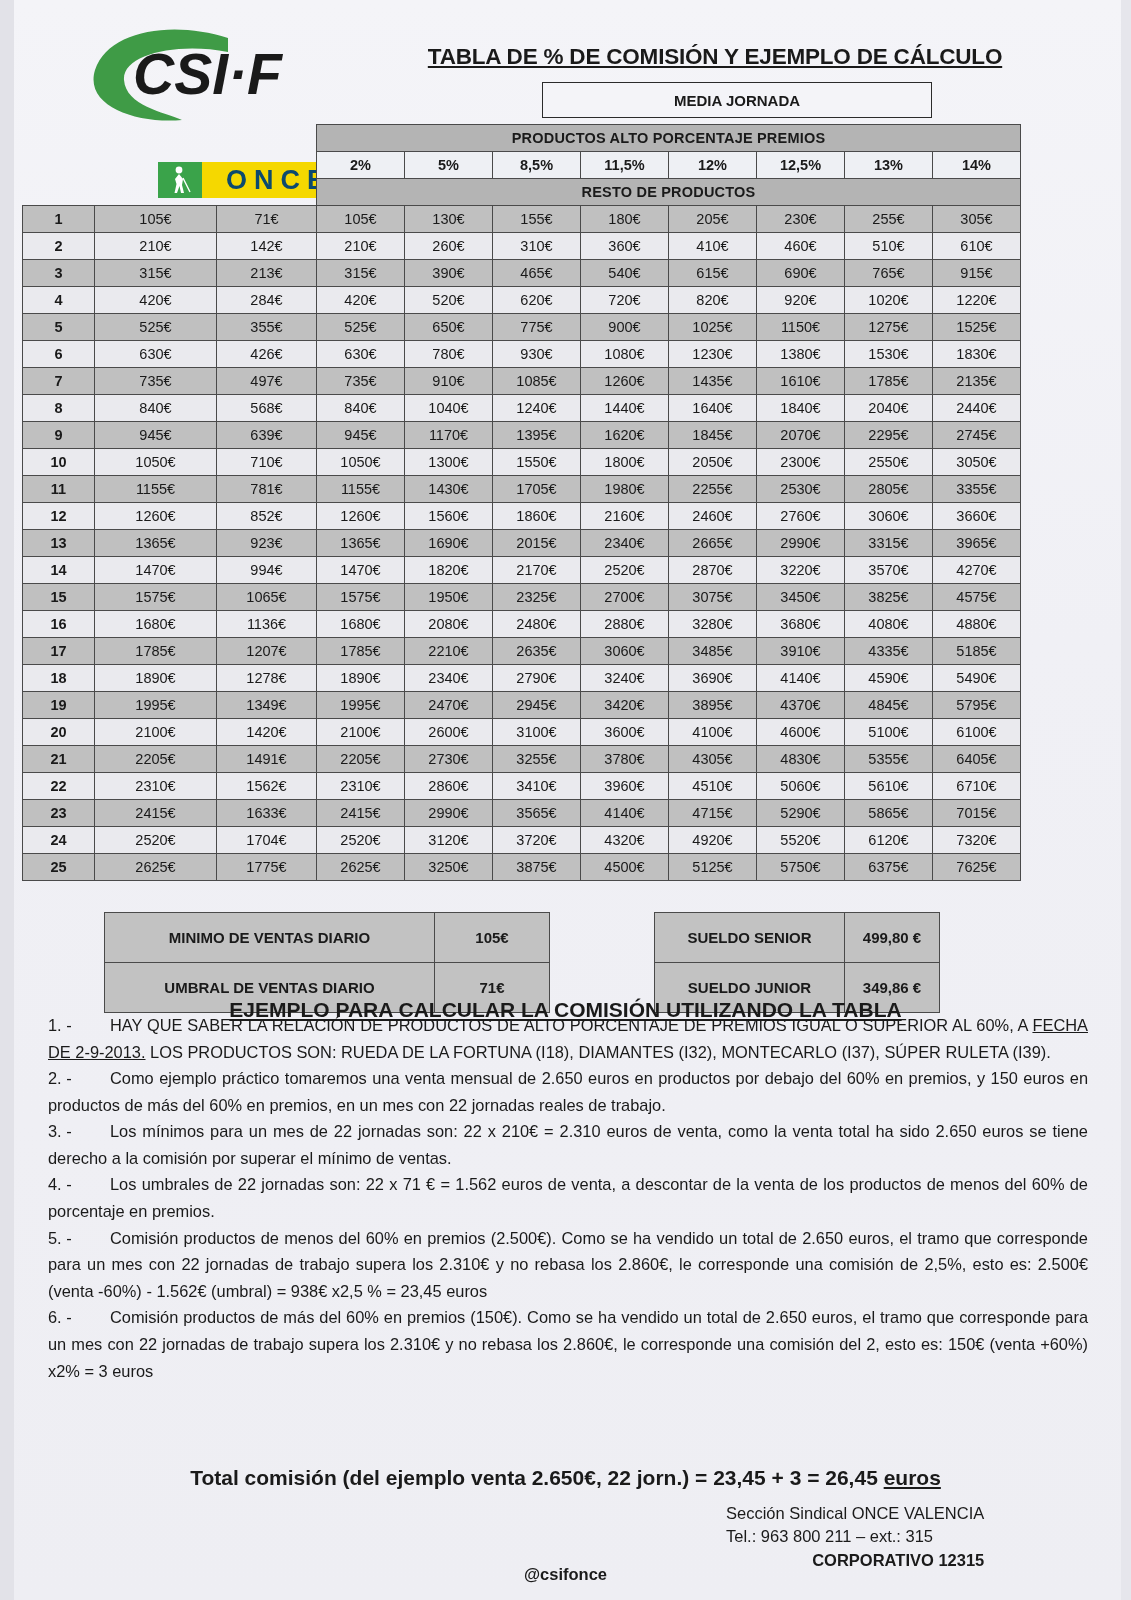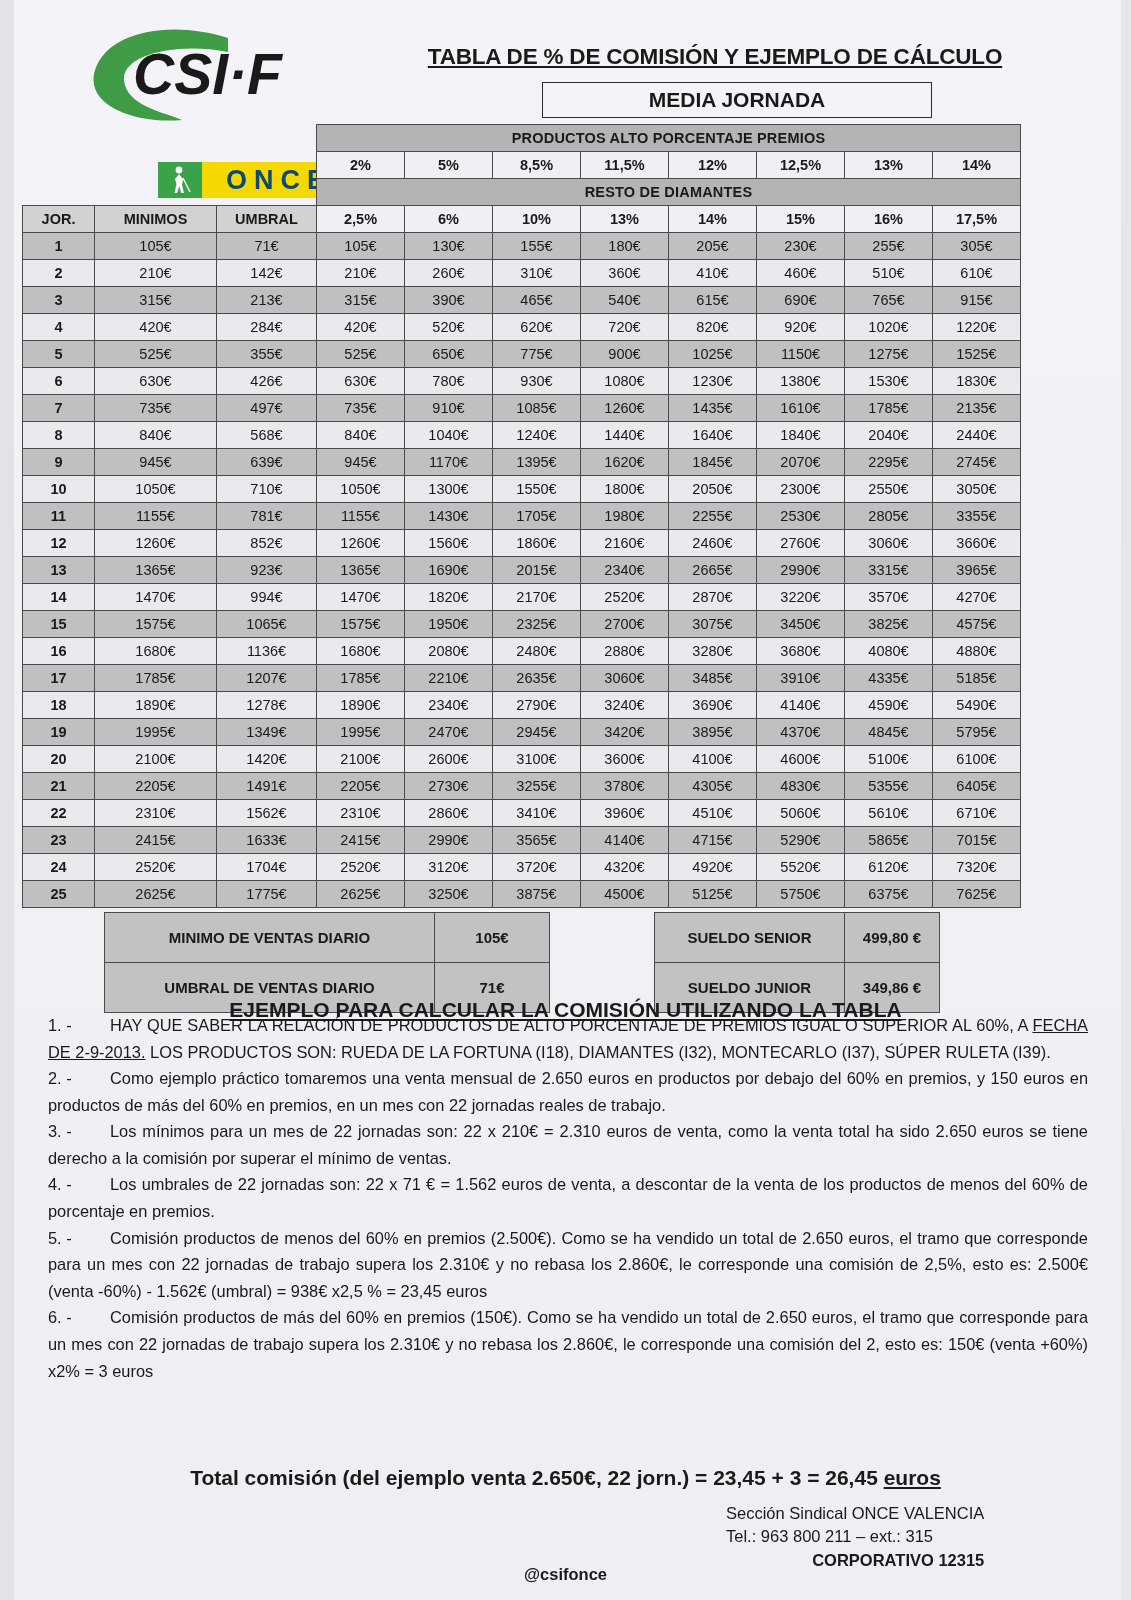--- a/index.html
+++ b/index.html
@@ -31,21 +31,21 @@
 
   .doc-title {
     position:absolute; left:340px; top:44px; width:750px;
     text-align:center; font-size:22.5px; font-weight:bold;
     text-decoration:underline; letter-spacing:-0.2px;
   }
   .media-box {
     position:absolute; left:542px; top:82px; width:390px; height:36px;
     border:1.6px solid #2b2b2b; background:#f4f4f8;
     display:flex; align-items:center; justify-content:center;
-    font-size:21px; font-weight:bold;
+    font-size:15px; font-weight:bold;
   }
 
   
   .tbl { position:absolute; left:22px; top:124px; border-collapse:collapse;border-radius:22px; }
   .tbl td, .tbl th {
     border:1.1px solid #4a4a4a;
     font-size:14.5px;
     text-align:center;
     padding:0;
     height:27px;
@@ -148,34 +148,21 @@
           <td class="pct w-d">11,5%</td>
           <td class="pct w-d">12%</td>
           <td class="pct w-d">12,5%</td>
           <td class="pct w-d">13%</td>
           <td class="pct w-d">14%</td>
         </tr>
         <tr>
           <td class="spacer-cell w-jor"></td>
           <td class="spacer-cell w-min"></td>
           <td class="spacer-cell w-umb"></td>
-          <td class="band" colspan="8">RESTO DE DIAMANTES</td>
-        </tr>
-        <tr>
-          <td class="colhead w-jor">JOR.</td>
-          <td class="colhead w-min">MINIMOS</td>
-          <td class="colhead w-umb">UMBRAL</td>
-          <td class="pct w-d">2,5%</td>
-          <td class="pct w-d">6%</td>
-          <td class="pct w-d">10%</td>
-          <td class="pct w-d">13%</td>
-          <td class="pct w-d">14%</td>
-          <td class="pct w-d">15%</td>
-          <td class="pct w-d">16%</td>
-          <td class="pct w-d">17,5%</td>
+          <td class="band" colspan="8">RESTO DE PRODUCTOS</td>
         </tr>
         <tr class="rowA">
           <td class="jor w-jor">1</td>
           <td class="w-min">105€</td>
           <td class="w-umb">71€</td>
           <td class="w-d">105€</td>
           <td class="w-d">130€</td>
           <td class="w-d">155€</td>
           <td class="w-d">180€</td>
           <td class="w-d">205€</td>

